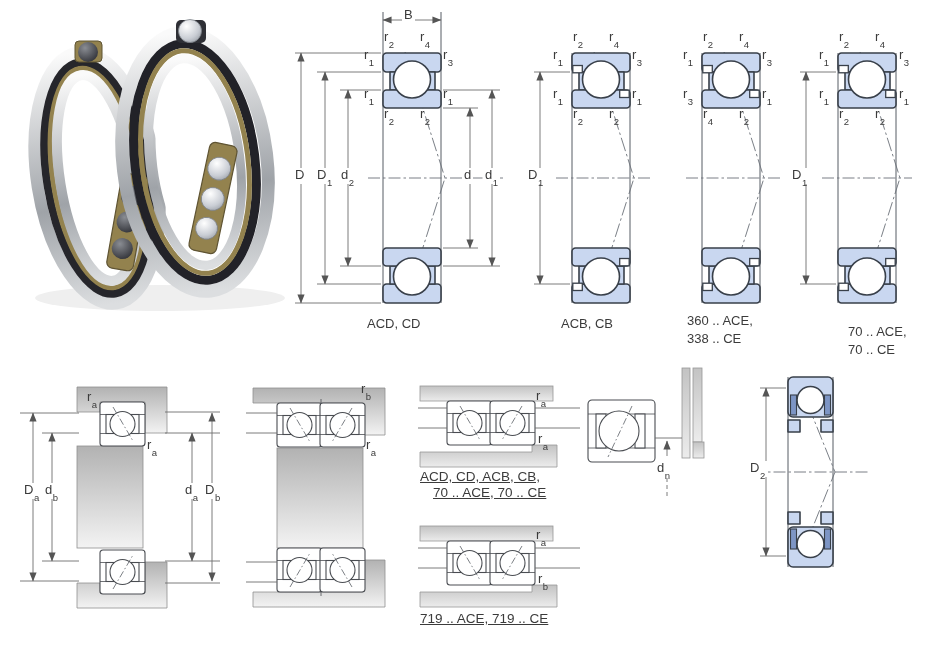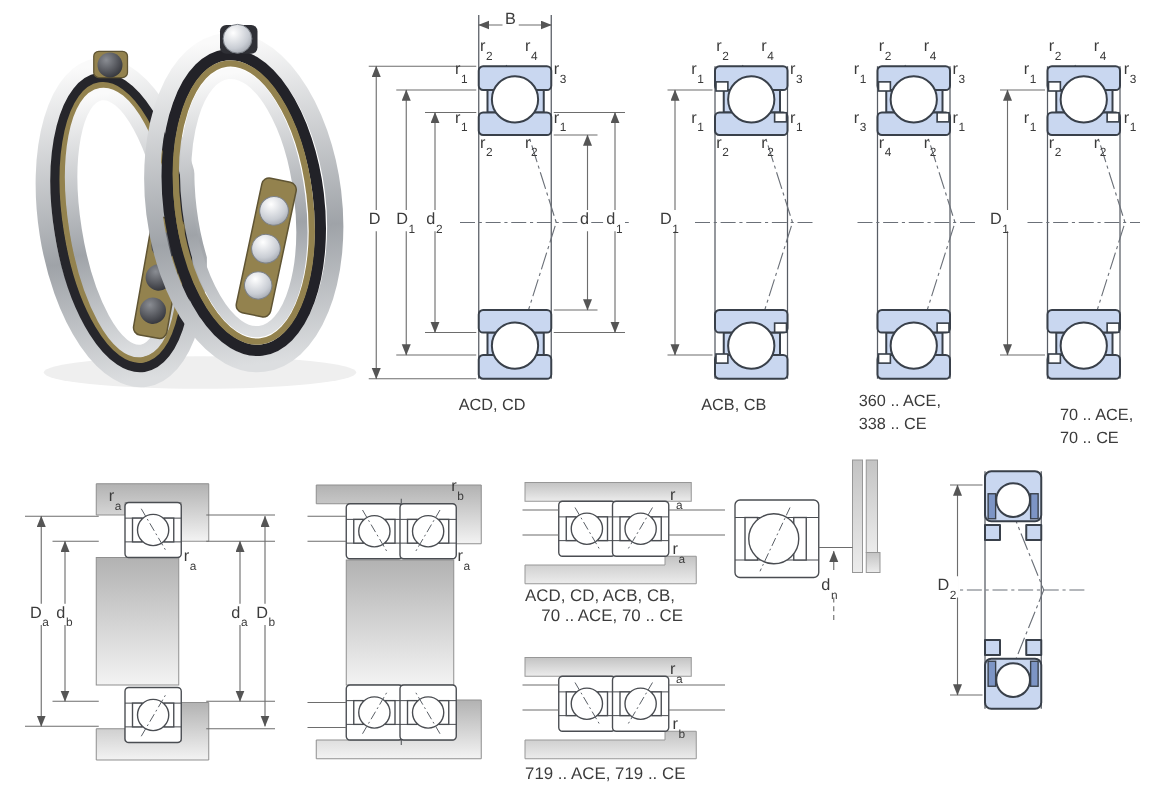--- a/index.html
+++ b/index.html
@@ -4,21 +4,21 @@
 <style>
   html,body{margin:0;padding:0;background:#fff;}
   .page{position:relative;width:937px;height:645px;background:#fff;overflow:hidden;
         font-family:"Liberation Sans",sans-serif;}
   .art{position:absolute;left:0;top:0;}
   .lbl{position:absolute;font-size:13px;color:var(--ink,#3b3b3b);line-height:1.05;white-space:nowrap;}
   .lbl sub{font-size:9.5px;line-height:1;position:relative;top:3px;left:.5px;}
   .lbl sup{font-size:9px;line-height:1;position:relative;top:-3px;left:1px;}
   .dim{background:#fff;padding:0 2px;}
   .cap{font-size:13px;color:var(--ink,#3b3b3b);}
-  .cap2{font-size:13.5px;color:var(--ink,#3b3b3b);}
+  .cap2{font-size:13.5px;color:var(--ink,#3b3b3b);text-decoration:underline;}
   
   .sf{fill:var(--blue,#c9d7f0);stroke:var(--ink2,#39404a);stroke-width:1.6;stroke-linejoin:round;}
   .ball{fill:#fff;stroke:var(--ink2,#39404a);stroke-width:1.6;}
   .notch{fill:#fff;stroke:var(--ink2,#39404a);stroke-width:1.3;}
   .seal{fill:var(--sealc,#7d95c5);stroke:var(--ink2,#39404a);stroke-width:1.1;}
   .edge{stroke:#575c64;stroke-width:1;fill:none;}
   .cl{stroke:#6b7078;stroke-width:.9;fill:none;stroke-dasharray:12 3 2.5 3;}
   .ctc{stroke:#6b7078;stroke-width:.9;fill:none;stroke-dasharray:14 3 2.5 3;}
   .dimln{stroke:#6d6d6d;stroke-width:.9;fill:none;}
   .dsh{stroke:#6d6d6d;stroke-width:.9;fill:none;stroke-dasharray:4 3;}

